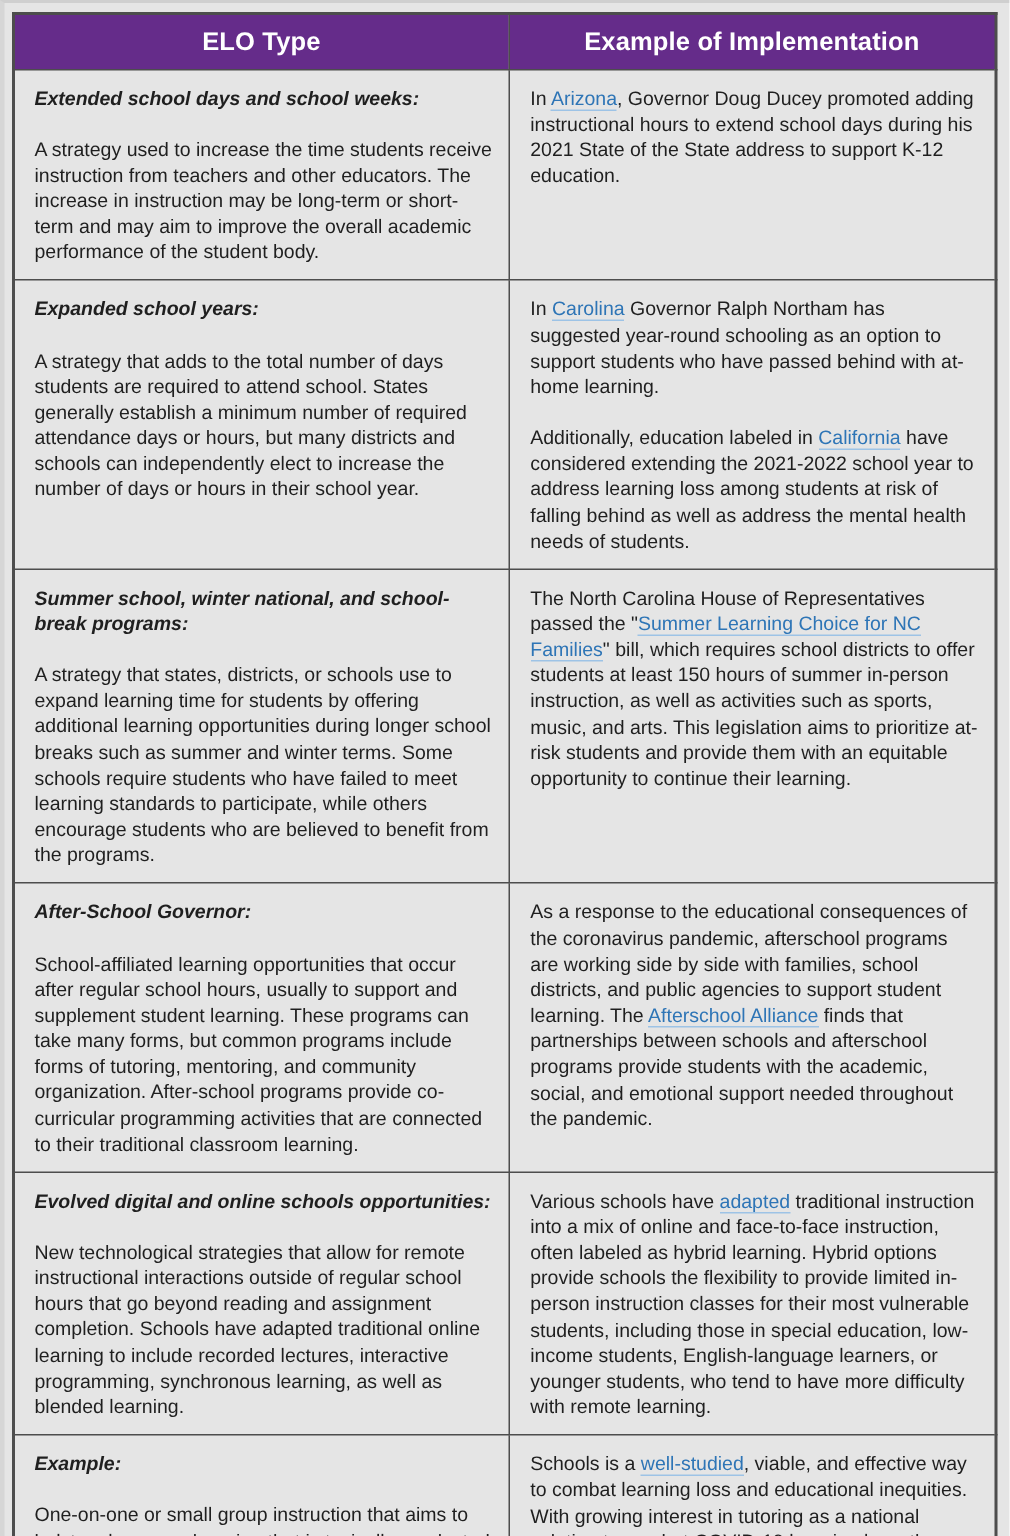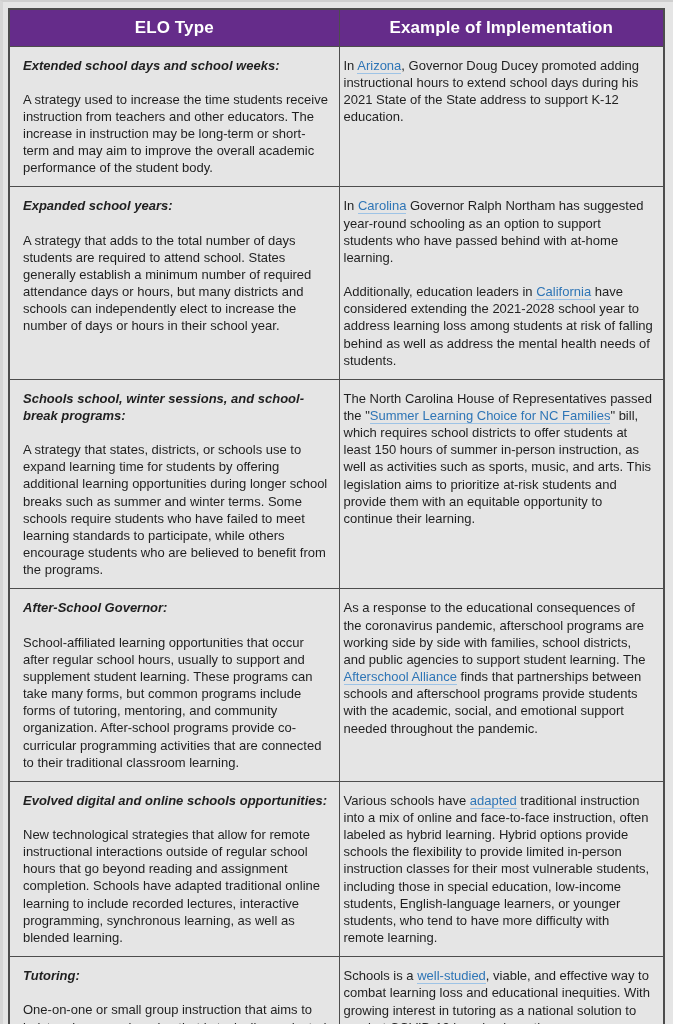--- a/index.html
+++ b/index.html
@@ -39,21 +39,21 @@
     padding: 4px 6px;
     letter-spacing: 0.1px;
   }
   .elo-table td {
     vertical-align: top;
     padding: 10px 10px 10px 13px;
     font-size: 13px;
     line-height: 1.32;
     color: var(--text-color, #1f1f1f);
   }
-  td.example-cell { padding-left: 4px; margin-top: 20px; }
+  td.example-cell { padding-left: 14px; margin-top: 20px; }
   .type-title {
     font-weight: bold;
     font-style: italic;
     margin: 0 0 17px 0;
   }
   .elo-table p { margin: 0 0 17px 0; }
   .elo-table td > p:last-child { margin-bottom: 0; }
   
   tbody tr:nth-child(1) td { height: 127px; }
   tbody tr:nth-child(2) td { height: 168px; }
@@ -93,26 +93,26 @@
             <p><span>In </span><a class="link" href="#">Arizona</a><span>, Governor Doug Ducey promoted adding instructional hours to extend school days during his 2021 State of the State address to support K-12 education.</span></p>
           </td>
         </tr>
         <tr>
           <td class="type-cell">
             <div class="type-title">Expanded school years:</div>
             <p>A strategy that adds to the total number of days students are required to attend school. States generally establish a minimum number of required attendance days or hours, but many districts and schools can independently elect to increase the number of days or hours in their school year.</p>
           </td>
           <td class="example-cell">
             <p><span>In </span><a class="link" href="#">Carolina</a><span> Governor Ralph Northam has suggested year-round schooling as an option to support students who have passed behind with at-home learning.</span></p>
-            <p><span>Additionally, education leaders in </span><a class="link" href="#">California</a><span> have considered extending the 2021-2028 school year to address learning loss among students at risk of falling behind as well as address the mental health needs of students.</span></p>
+            <p><span>Additionally, education labeled in </span><a class="link" href="#">California</a><span> have considered extending the 2021-2022 school year to address learning loss among students at risk of falling behind as well as address the mental health needs of students.</span></p>
           </td>
         </tr>
         <tr>
           <td class="type-cell">
-            <div class="type-title">Schools school, winter sessions, and school-break programs:</div>
+            <div class="type-title">Summer school, winter national, and school-break programs:</div>
             <p>A strategy that states, districts, or schools use to expand learning time for students by offering additional learning opportunities during longer school breaks such as summer and winter terms. Some schools require students who have failed to meet learning standards to participate, while others encourage students who are believed to benefit from the programs.</p>
           </td>
           <td class="example-cell">
             <p><span>The North Carolina House of Representatives passed the "</span><a class="link" href="#">Summer Learning Choice for NC Families</a><span>" bill, which requires school districts to offer students at least 150 hours of summer in-person instruction, as well as activities such as sports, music, and arts. This legislation aims to prioritize at-risk students and provide them with an equitable opportunity to continue their learning.</span></p>
           </td>
         </tr>
         <tr>
           <td class="type-cell">
             <div class="type-title">After-School Governor:</div>
             <p>School-affiliated learning opportunities that occur after regular school hours, usually to support and supplement student learning. These programs can take many forms, but common programs include forms of tutoring, mentoring, and community organization. After-school programs provide co-curricular programming activities that are connected to their traditional classroom learning.</p>
@@ -125,21 +125,21 @@
           <td class="type-cell">
             <div class="type-title">Evolved digital and online schools opportunities:</div>
             <p>New technological strategies that allow for remote instructional interactions outside of regular school hours that go beyond reading and assignment completion. Schools have adapted traditional online learning to include recorded lectures, interactive programming, synchronous learning, as well as blended learning.</p>
           </td>
           <td class="example-cell">
             <p><span>Various schools have </span><a class="link" href="#">adapted</a><span> traditional instruction into a mix of online and face-to-face instruction, often labeled as hybrid learning. Hybrid options provide schools the flexibility to provide limited in-person instruction classes for their most vulnerable students, including those in special education, low-income students, English-language learners, or younger students, who tend to have more difficulty with remote learning.</span></p>
           </td>
         </tr>
         <tr>
           <td class="type-cell">
-            <div class="type-title">Tutoring:</div>
+            <div class="type-title">Example:</div>
             <p>One-on-one or small group instruction that aims to bolster classroom learning that is typically conducted by teachers, paraprofessionals, volunteers, or parents.</p>
           </td>
           <td class="example-cell">
             <p><span>Schools is a </span><a class="link" href="#">well-studied</a><span>, viable, and effective way to combat learning loss and educational inequities. With growing interest in tutoring as a national solution to combat COVID-19 learning loss, the </span></p>
           </td>
         </tr>
       </tbody>
   </table>
 </div>
 

